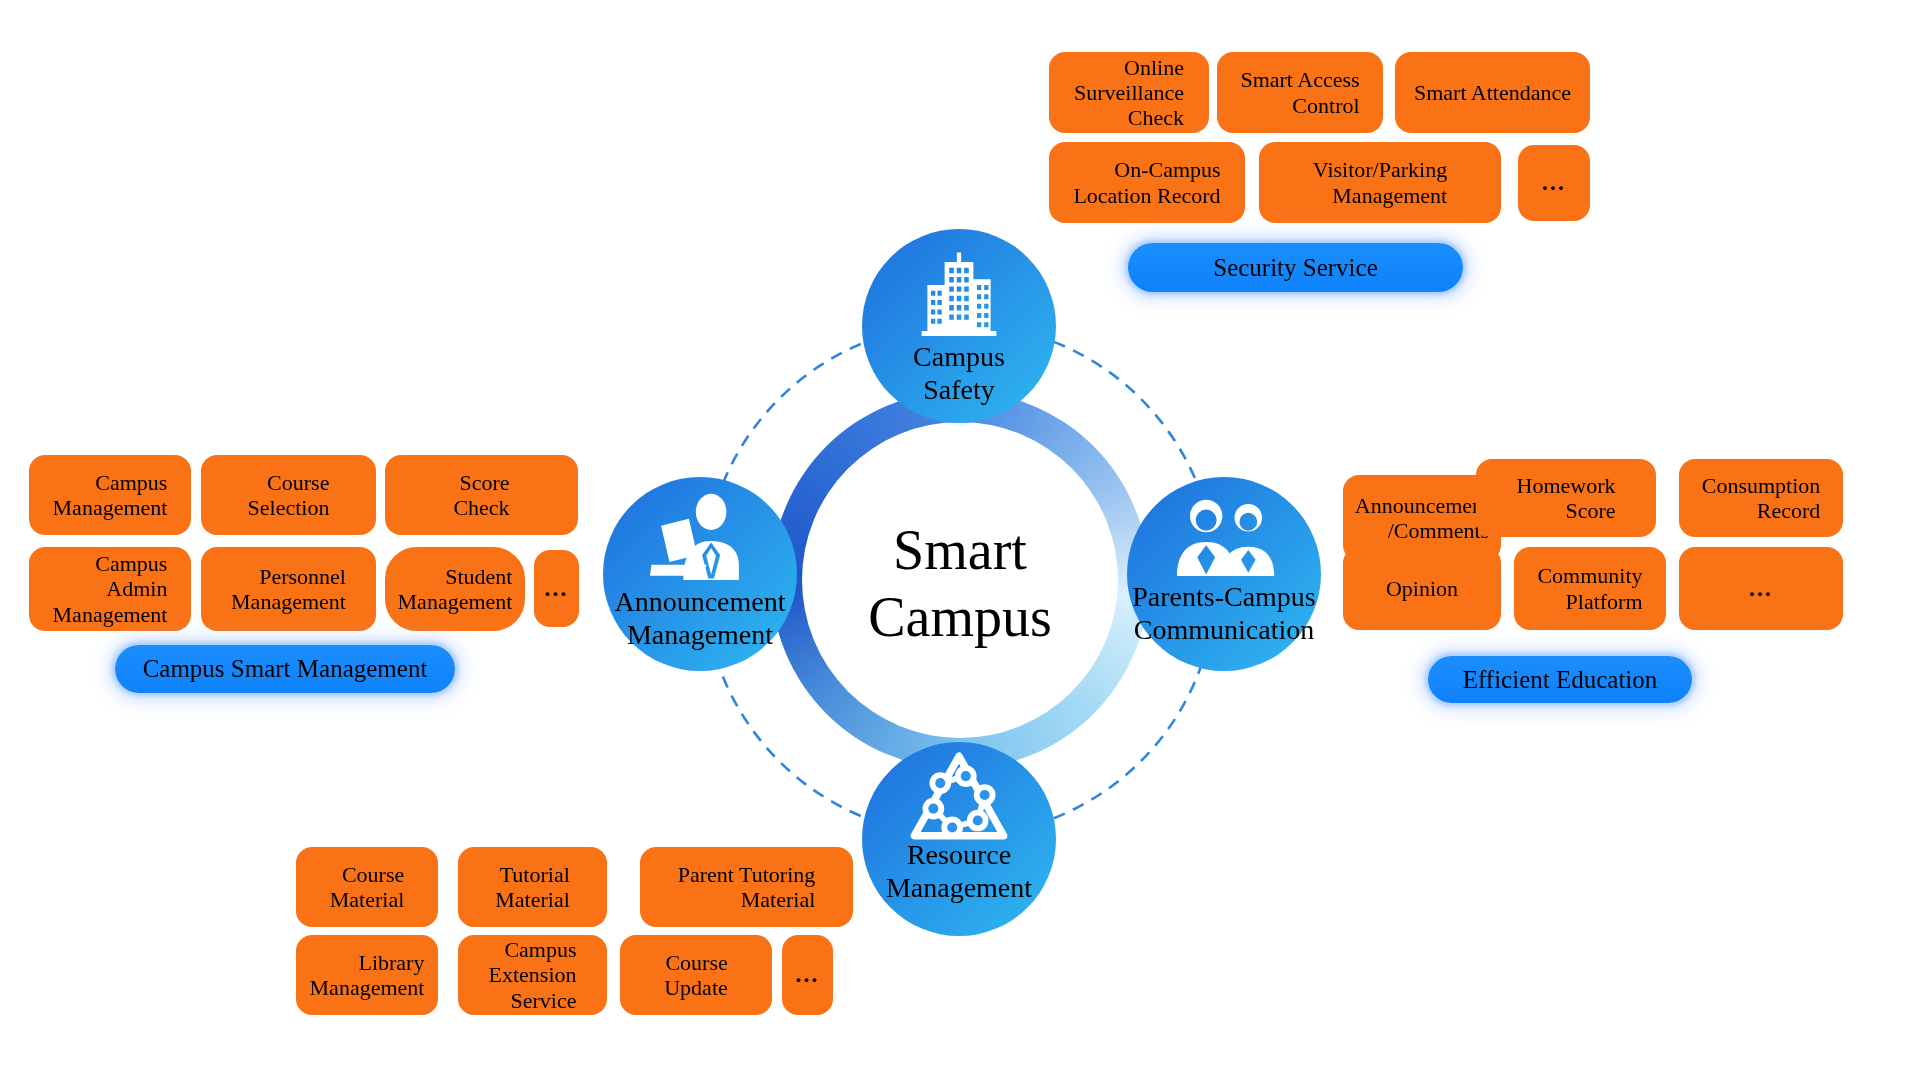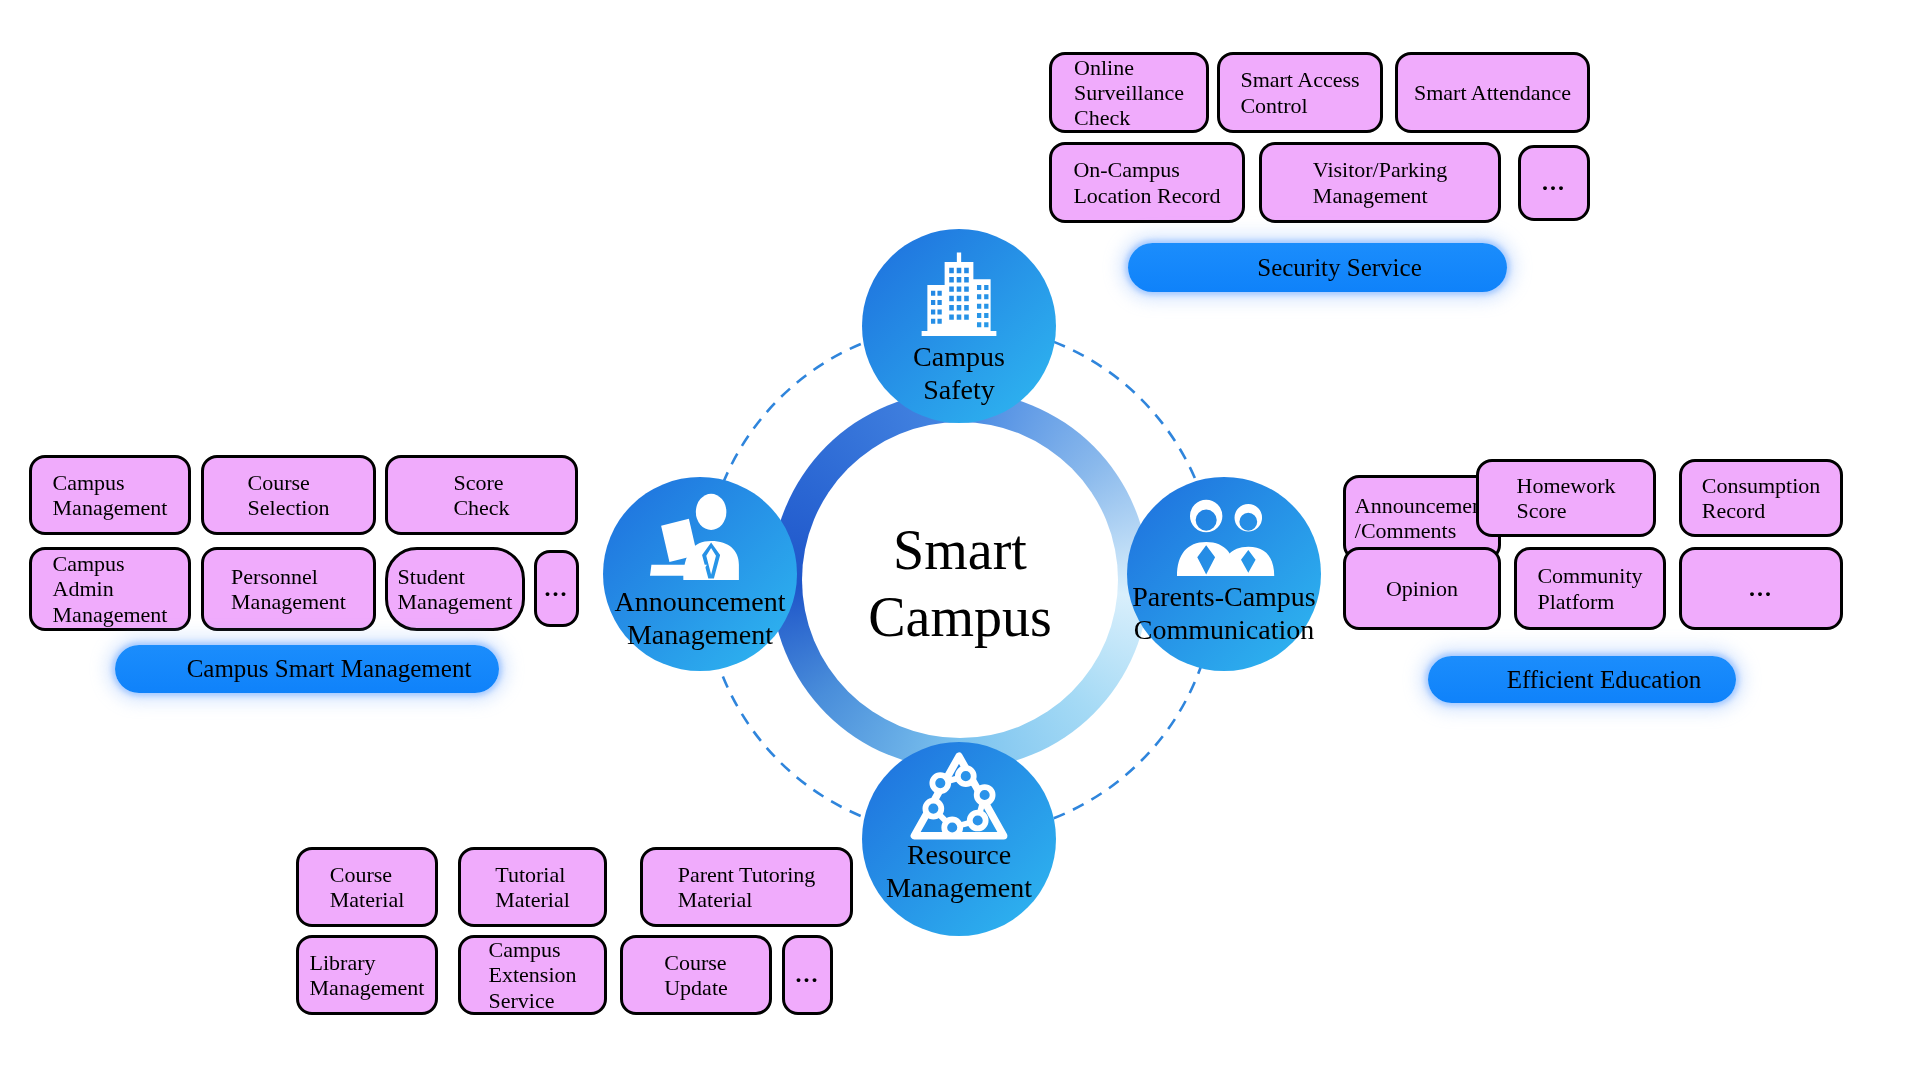--- a/index.html
+++ b/index.html
@@ -1,28 +1,28 @@
 <!DOCTYPE html>
 <html><head>
 <meta charset="utf-8">
 <style>
   html,body{margin:0;padding:0;background:#fff;}
   .stage{position:relative;width:1920px;height:1080px;overflow:hidden;background:#fff;
          font-family:"Liberation Serif","DejaVu Serif",serif;color:#000;}
 
   
-  .fbox{position:absolute;border:3px solid #000000;border-radius:16px;background:#f0abfc;
-        display:flex;align-items:center;justify-content:center;text-align:left;
+  .fbox{position:absolute;border:3px solid #f97316;border-radius:16px;background:#f97316;
+        display:flex;align-items:center;justify-content:center;text-align:right;
         font-size:22px;line-height:1.14;white-space:pre-line;box-sizing:border-box;padding:2px 4px;z-index:3;}
   .dots{font-weight:700;letter-spacing:2px;font-size:24px;}
 
   
   .pill{position:absolute;background:linear-gradient(180deg,#1b8dfc,#0f82fa);border-radius:26px;
         display:flex;align-items:center;justify-content:center;font-size:25px;color:#000;z-index:3;
-        box-shadow:0 0 5px 3px rgba(158,196,255,.85),0 0 16px 9px rgba(150,190,252,.35);padding-left:44px;}
+        box-shadow:0 0 5px 3px rgba(158,196,255,.85),0 0 16px 9px rgba(150,190,252,.35);}
 
   
   .ring{position:absolute;left:771px;top:391px;width:378px;height:378px;border-radius:50%;z-index:2;
         background:conic-gradient(from 0deg,#4687e2 0deg,#8ab9ec 50deg,#d9effc 95deg,#a5daf5 135deg,
                    #7cc3ef 180deg,#4a8eda 230deg,#1e55c9 268deg,#2a66d3 300deg,#4687e2 360deg);}
   .ring-hole{position:absolute;inset:31px;background:#fff;border-radius:50%;}
 
   .dashed-svg{position:absolute;left:701px;top:321px;z-index:1;}
 
   

